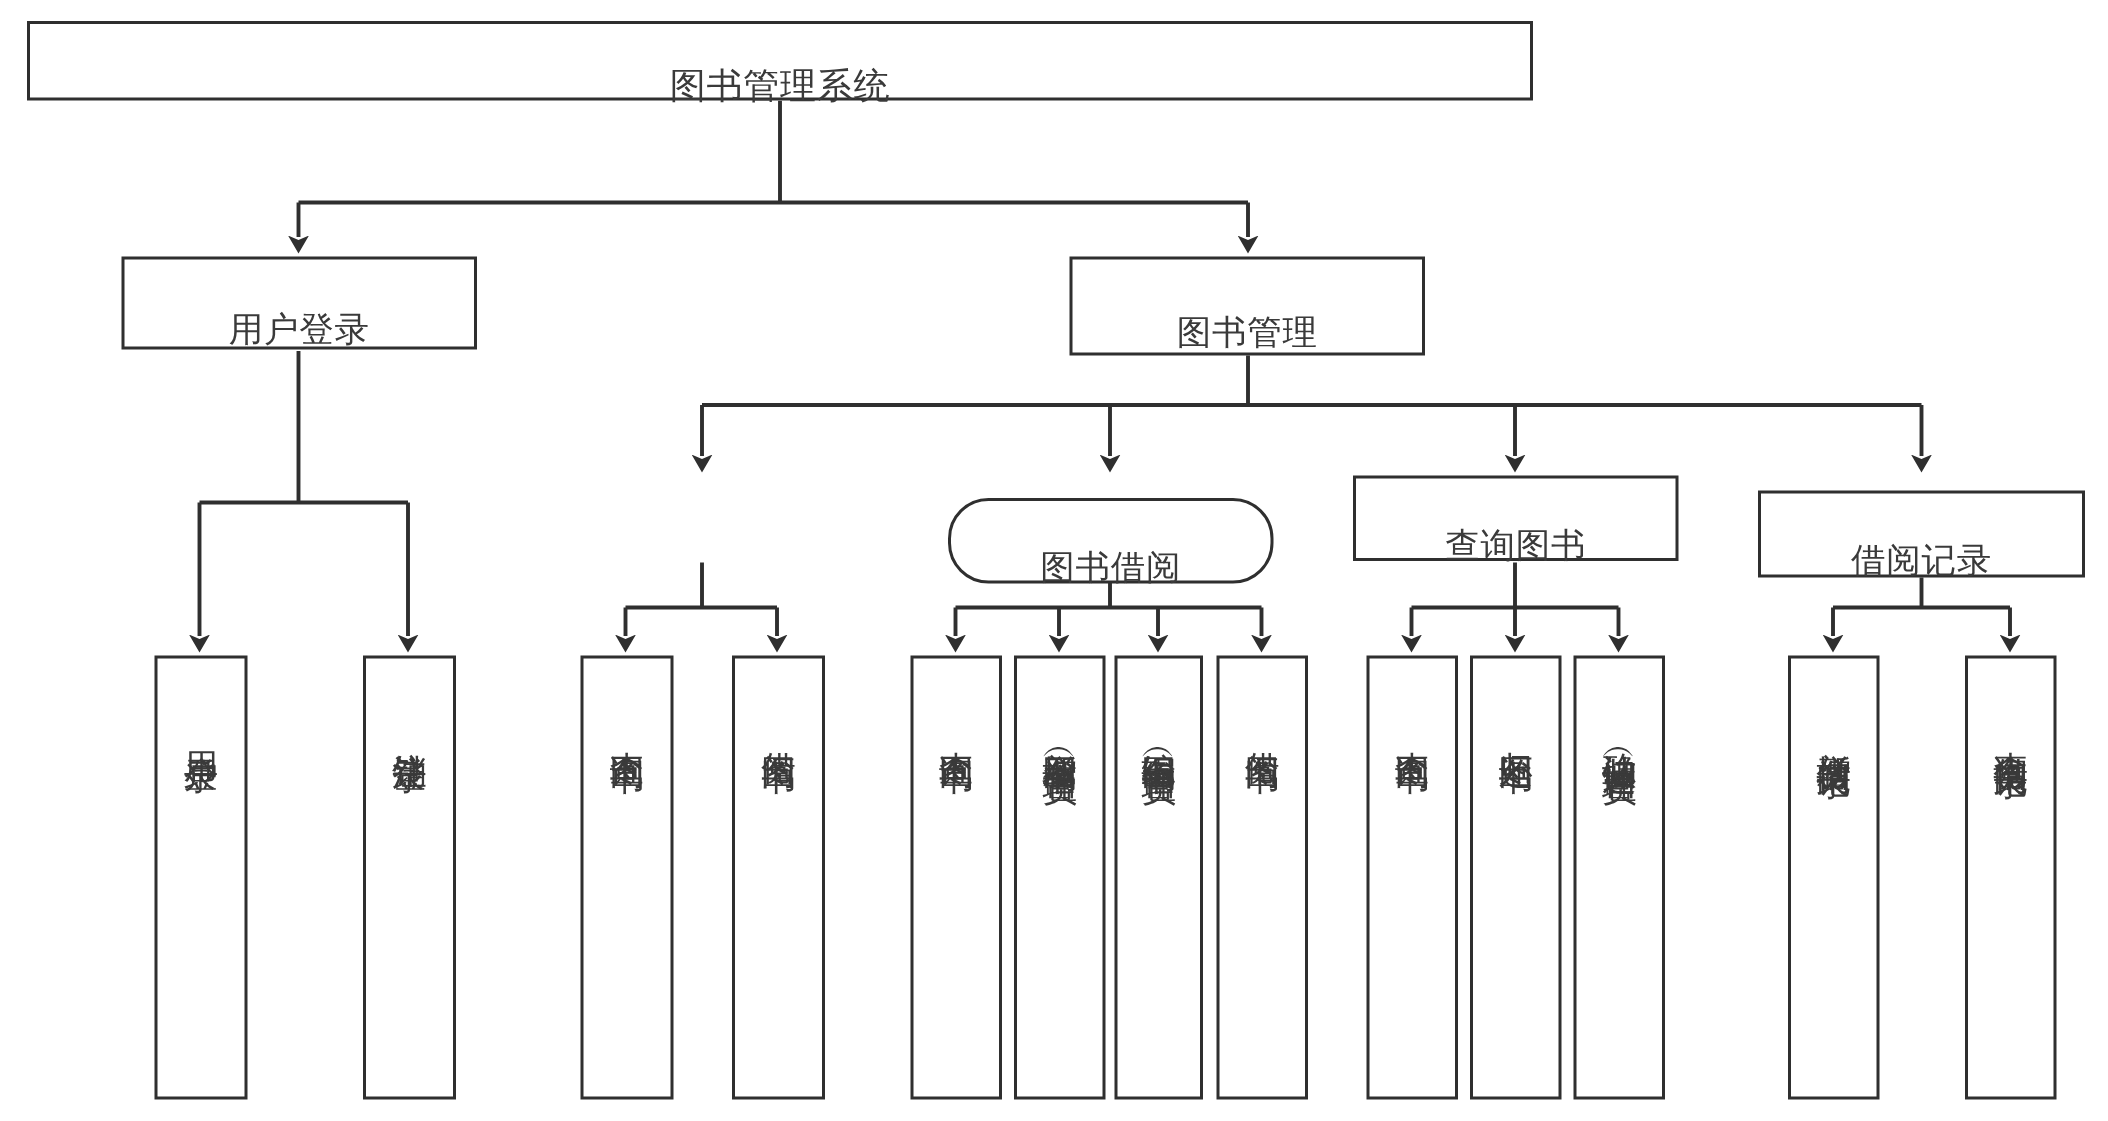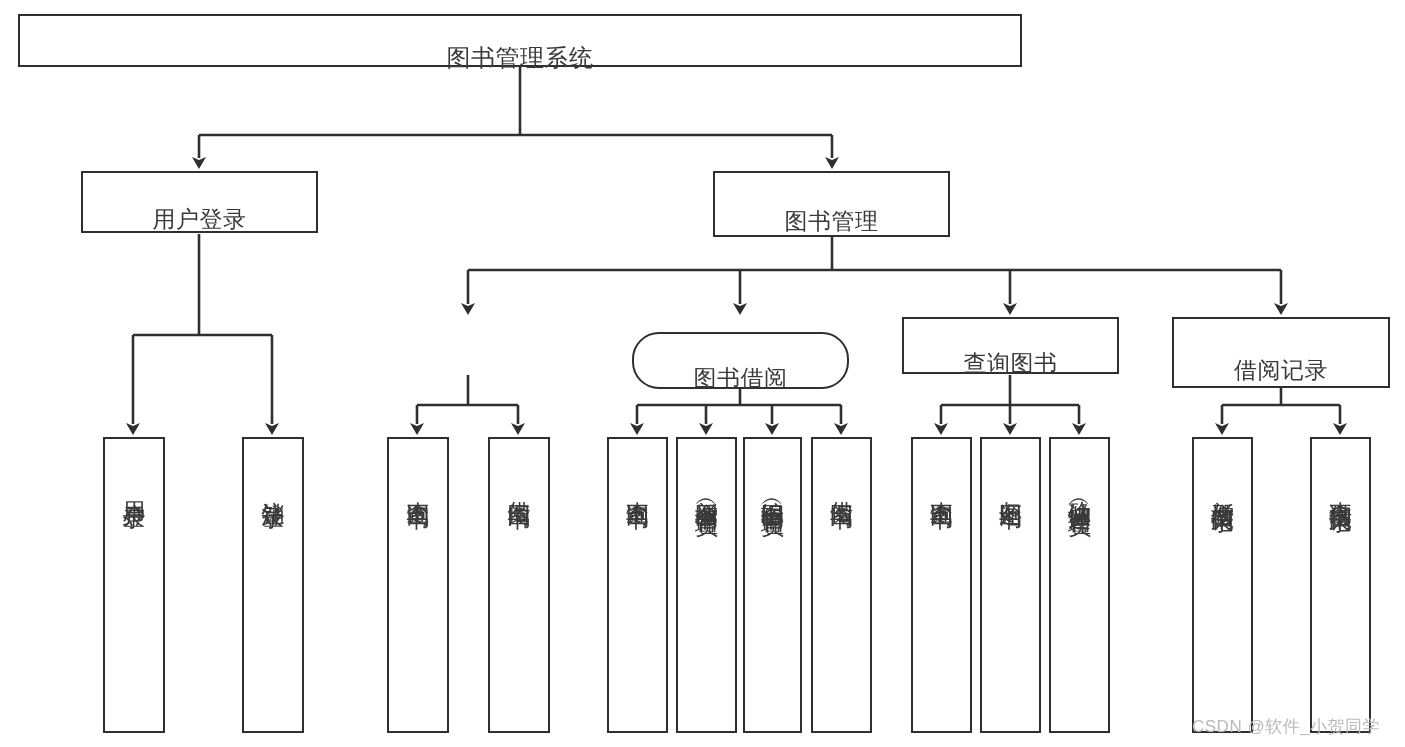--- a/index.html
+++ b/index.html
@@ -135,21 +135,21 @@
   <div class="node horizontal" style="left:713px; top:171px; width:237px; height:66px;">
     <span class="lbl">图书管理</span>
   </div>
 
   <div class="node horizontal" style="left:632px; top:332px; width:217px; height:57px;border-radius:27px;">
     <span class="lbl">图书借阅</span>
   </div>
   <div class="node horizontal" style="left:902px; top:317px; width:217px; height:57px;">
     <span class="lbl">查询图书</span>
   </div>
-  <div class="node horizontal" style="left:1172px; top:317px; width:218px; height:71px;">
+  <div class="node horizontal" style="left:1172px; top:327px; width:218px; height:58px;">
     <span class="lbl">借阅记录</span>
   </div>
 
   <div class="node vertical" style="left:103px; top:437px; width:62px; height:296px;">
     <span class="lbl">用户登录</span>
   </div>
   <div class="node vertical" style="left:242px; top:437px; width:62px; height:296px;">
     <span class="lbl">注销登录</span>
   </div>
 
@@ -183,15 +183,14 @@
     <span class="lbl">确认归还（管理员）</span>
   </div>
 
   <div class="node vertical" style="left:1192px; top:437px; width:61px; height:296px;">
     <span class="lbl">新增借阅记录</span>
   </div>
   <div class="node vertical" style="left:1310px; top:437px; width:61px; height:296px;">
     <span class="lbl">查询借阅记录</span>
   </div>
 
-  <div class="watermark">CSDN @软件_小贺同学</div>
 
 </div>
 
 </body></html>

